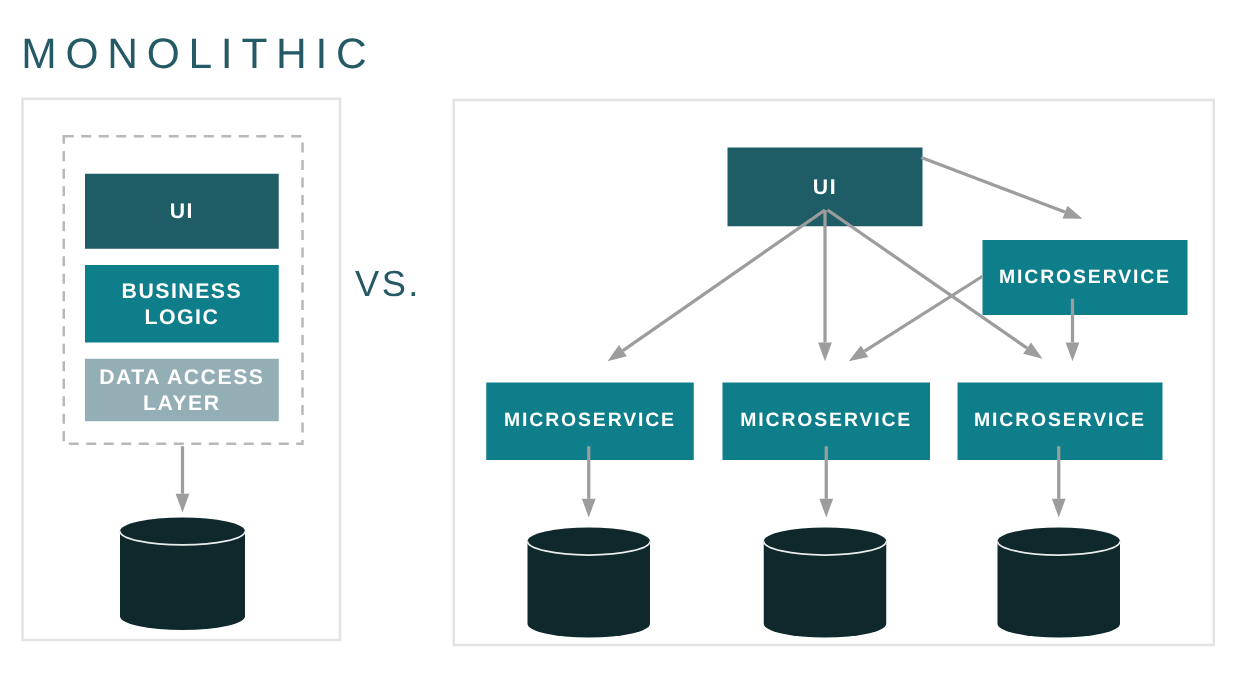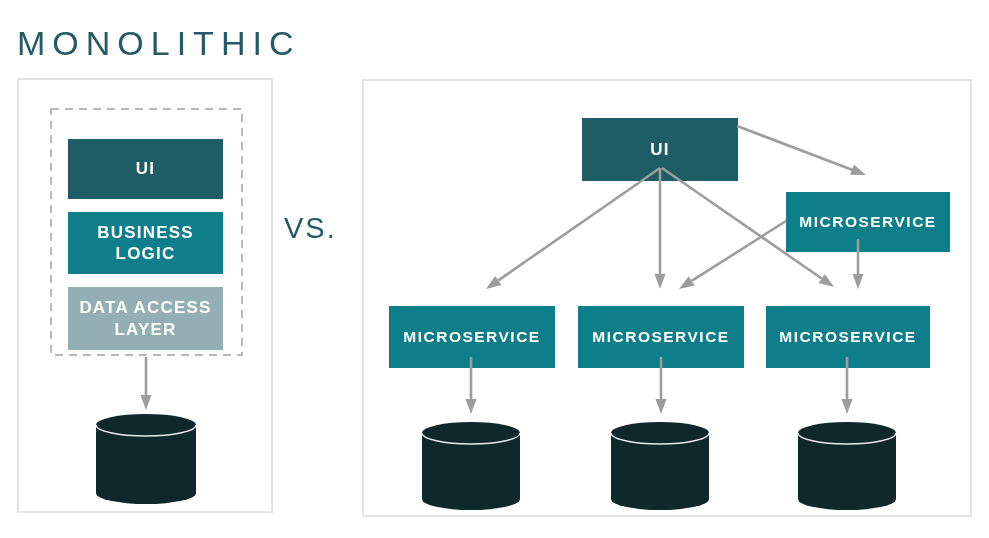--- a/index.html
+++ b/index.html
@@ -41,21 +41,21 @@
     font-weight:bold;
     text-align:center;
     box-sizing:border-box;
     white-space:pre-line;
     line-height:1.25;
     margin-top:13px;
   }
   .layer{left:68px;width:155px;font-size:17px;letter-spacing:1.2px;}
   #layer-ui{top:126px;height:60px;}
   #layer-bl{top:199px;height:62px;}
-  #layer-dal{top:274px;height:63px;}
+  #layer-dal{top:274px;height:50px;}
   #ms-ui{left:582px;top:105px;width:156px;height:63px;font-size:17px;letter-spacing:1.2px;}
   #ms-top{left:786px;top:179px;width:164px;height:60px;font-size:15.5px;letter-spacing:1.5px;}
   #ms-1{left:389px;top:293px;width:166px;height:62px;font-size:15.5px;letter-spacing:1.5px;}
   #ms-2{left:578px;top:293px;width:166px;height:62px;font-size:15.5px;letter-spacing:1.5px;}
   #ms-3{left:766px;top:293px;width:164px;height:62px;font-size:15.5px;letter-spacing:1.5px;}
   #overlay{
     position:absolute;left:0;top:0;width:989px;height:538px;
     pointer-events:none;
   }
 </style>

